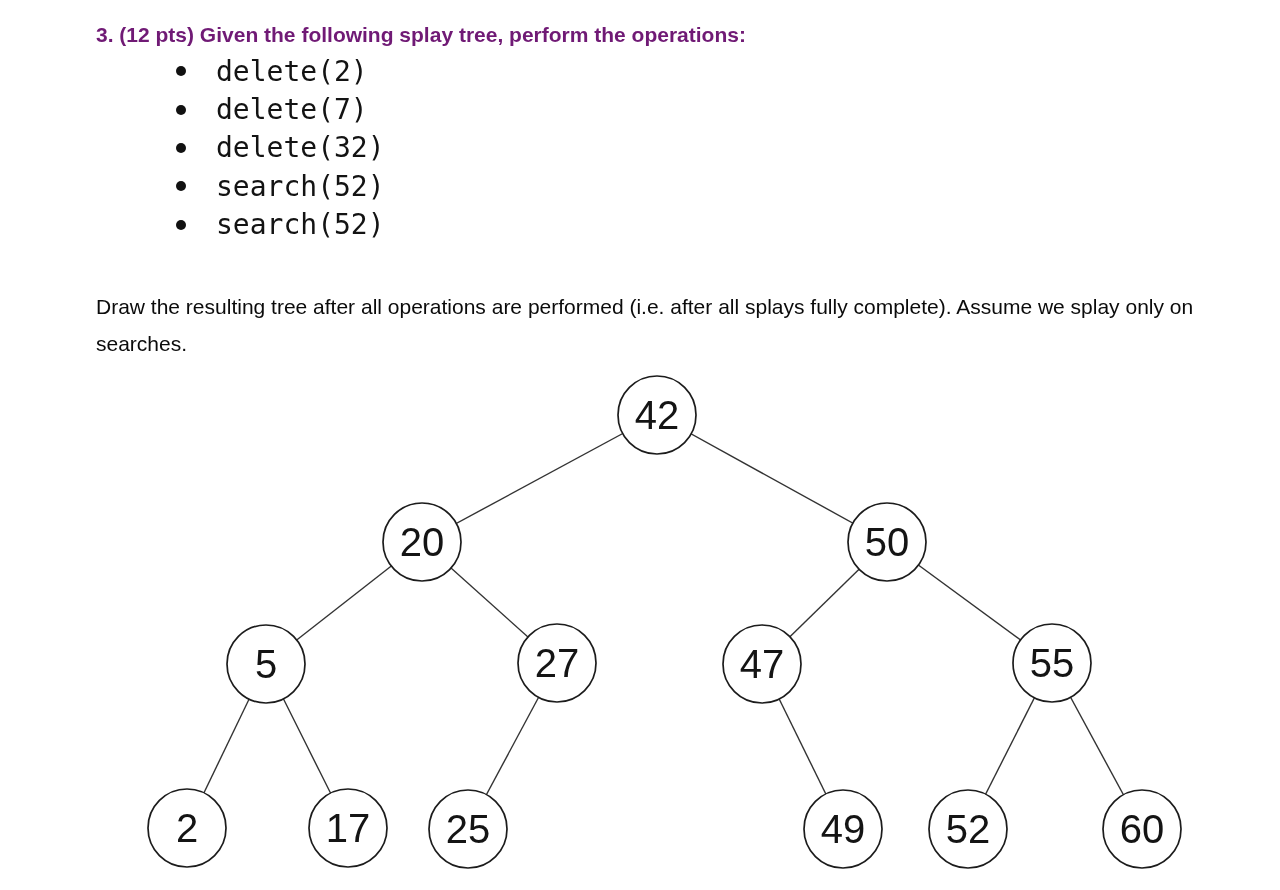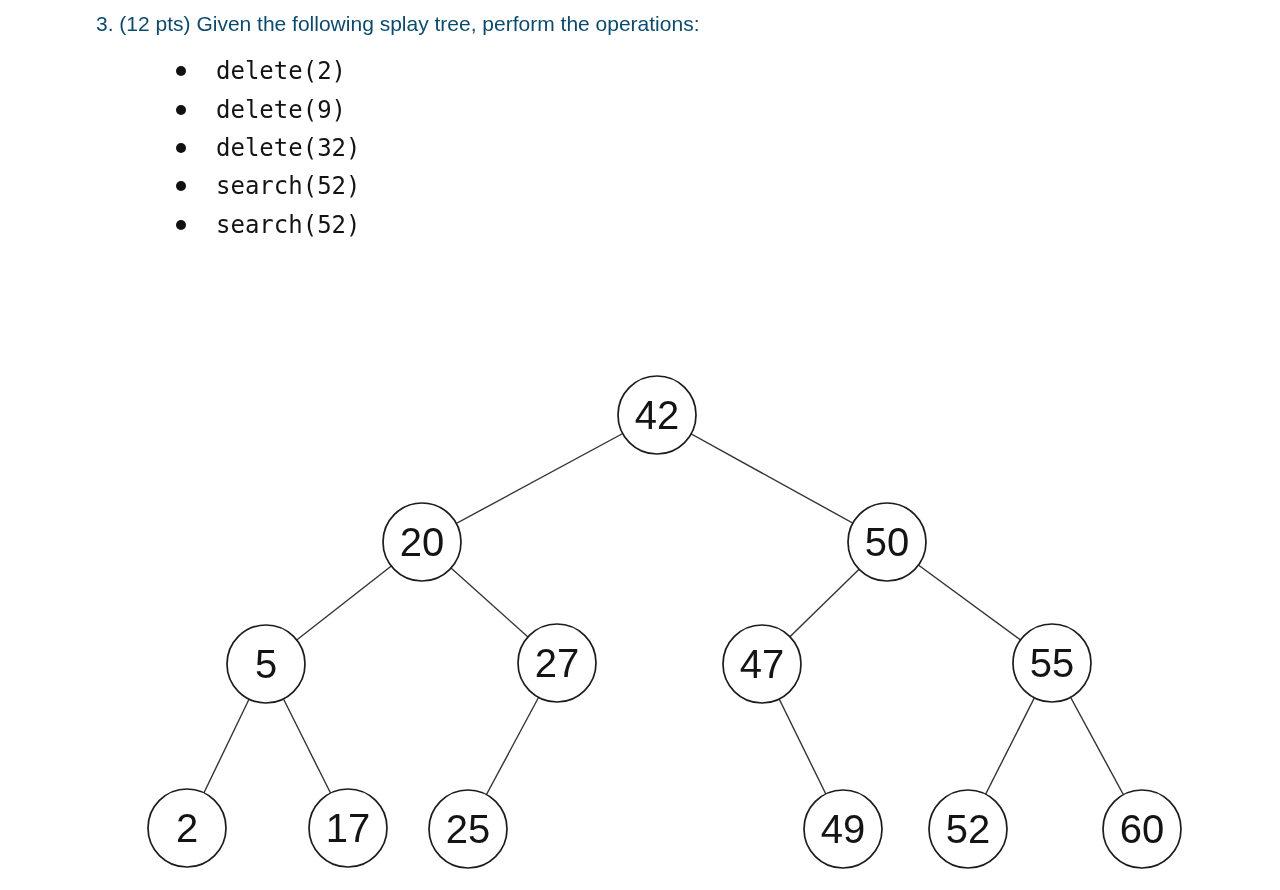--- a/index.html
+++ b/index.html
@@ -12,26 +12,26 @@
     width: 1280px;
     height: 890px;
     background: #ffffff;
     overflow: hidden;
     font-family: "Liberation Sans", sans-serif;
     color: #0b0b0b;
   }
   .title {
     position: absolute;
     left: 96px;
-    top: 9px;
+    top: 20px;
     font-size: 21px;
     line-height: 30px;
-    font-weight: normal;
+    font-weight: bold;
     letter-spacing: 0px;
-    color: #0c4a6e;
+    color: #701a75;
     white-space: nowrap;
   }
   .ops-list {
     position: absolute;
     left: 176px;
     top: 52px;
     margin: 0;
     padding: 0;
     list-style: none;
   }
@@ -43,21 +43,21 @@
   .bullet-dot {
     width: 10px;
     height: 10px;
     border-radius: 50%;
     background: #111111;
     margin-right: 30px;
     flex: 0 0 auto;
   }
   .op-text {
     font-family: "DejaVu Sans Mono", "Liberation Mono", monospace;
-    font-size: 24px;
+    font-size: 28px;
     color: #131313;
     white-space: pre;
   }
   .instructions {
     position: absolute;
     left: 96px;
     top: 288px;
     width: 1116px;
     font-size: 21px;
     line-height: 37px;
@@ -91,36 +91,37 @@
 
   <div class="title">3. (12 pts) Given the following splay tree, perform the operations:</div>
 
   <ul class="ops-list">
     <li>
       <span class="bullet-dot"></span>
       <span class="op-text">delete(2)</span>
     </li>
     <li>
       <span class="bullet-dot"></span>
-      <span class="op-text">delete(9)</span>
+      <span class="op-text">delete(7)</span>
     </li>
     <li>
       <span class="bullet-dot"></span>
       <span class="op-text">delete(32)</span>
     </li>
     <li>
       <span class="bullet-dot"></span>
       <span class="op-text">search(52)</span>
     </li>
     <li>
       <span class="bullet-dot"></span>
       <span class="op-text">search(52)</span>
     </li>
   </ul>
 
+  <div class="instructions">Draw the resulting tree after all operations are performed (i.e. after all splays fully complete). Assume we splay only on searches.</div>
 
   <svg class="tree-svg" viewBox="0 0 1280 890" xmlns="http://www.w3.org/2000/svg">
       <line x1="657" y1="415" x2="422" y2="542" stroke="#333333"></line>
       <line x1="657" y1="415" x2="887" y2="542" stroke="#333333"></line>
       <line x1="422" y1="542" x2="266" y2="664" stroke="#333333"></line>
       <line x1="422" y1="542" x2="557" y2="663" stroke="#333333"></line>
       <line x1="887" y1="542" x2="762" y2="664" stroke="#333333"></line>
       <line x1="887" y1="542" x2="1052" y2="663" stroke="#333333"></line>
       <line x1="266" y1="664" x2="187" y2="828" stroke="#333333"></line>
       <line x1="266" y1="664" x2="348" y2="828" stroke="#333333"></line>

